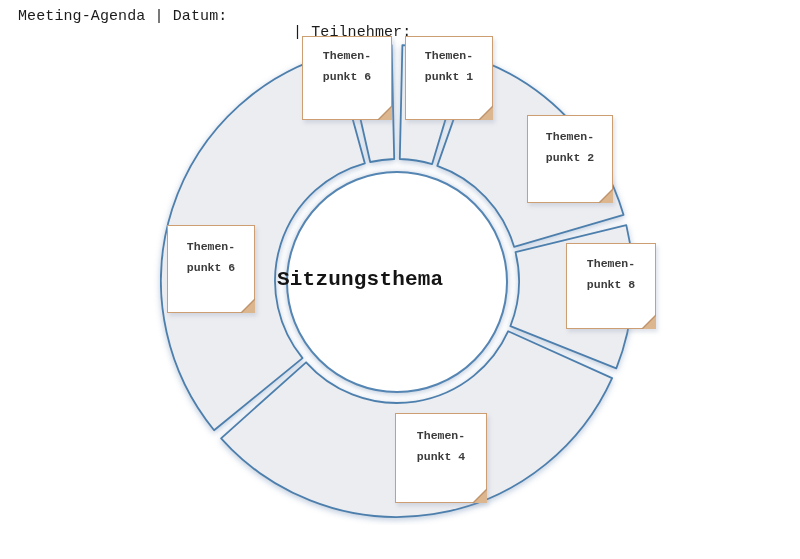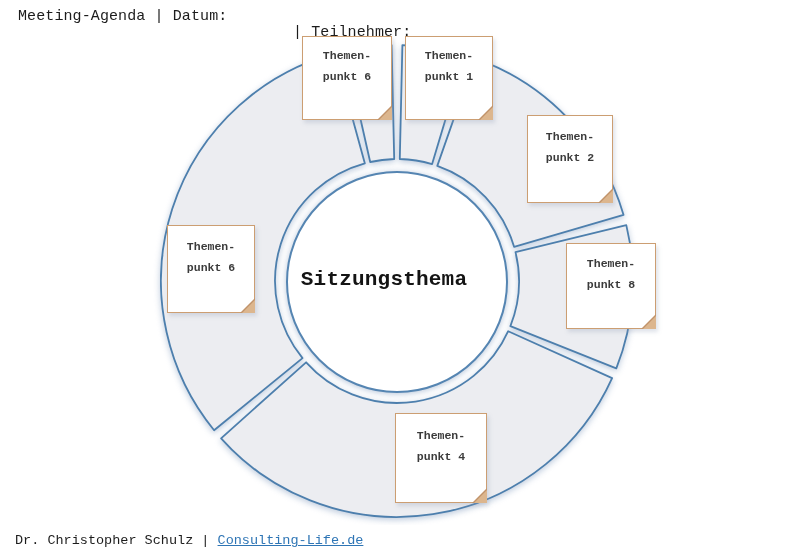--- a/index.html
+++ b/index.html
@@ -23,22 +23,22 @@
     font-size: 15px; color: #1c1c1c; letter-spacing: 0.1px;
   }
 
   
   svg.donut { position: absolute; left: 0; top: 0; }
   .ring-glow { filter: drop-shadow(0px 2px 3px rgba(110, 140, 180, 0.45)); }
   .center-circle-glow { filter: drop-shadow(0px 1px 3px rgba(110, 140, 180, 0.5)); }
 
   
   .center-label {
-    position: absolute; left: 264px; top: 268px; width: 240px;
-    text-align: center;
+    position: absolute; left: 277px; top: 268px; width: 240px;
+    text-align: left;
     font-size: 21px; font-weight: 700; color: #141414;
     letter-spacing: 0.2px;
   }
 
   
   .note {
     position: absolute;
     background: #ffffff;
     border: 1.5px solid #cc9e72;
     box-shadow: 2px 3px 4px rgba(140, 155, 180, 0.28);
@@ -126,17 +126,14 @@
     <div class="note" style="left: 167px; top: 225px; width: 88px; height: 88px;">
       <span class="note-line">Themen-</span>
       <span class="note-line">punkt 6</span>
     </div>
     <div class="note" style="left: 302px; top: 36px; width: 90px; height: 84px;">
       <span class="note-line">Themen-</span>
       <span class="note-line">punkt 6</span>
     </div>
   </div>
 
-  <div class="footer-left">
-    <span>Dr. Christopher Schulz | </span><a class="site-link">Consulting-Life.de</a>
-  </div>
 
 </div>
 
 </body></html>

